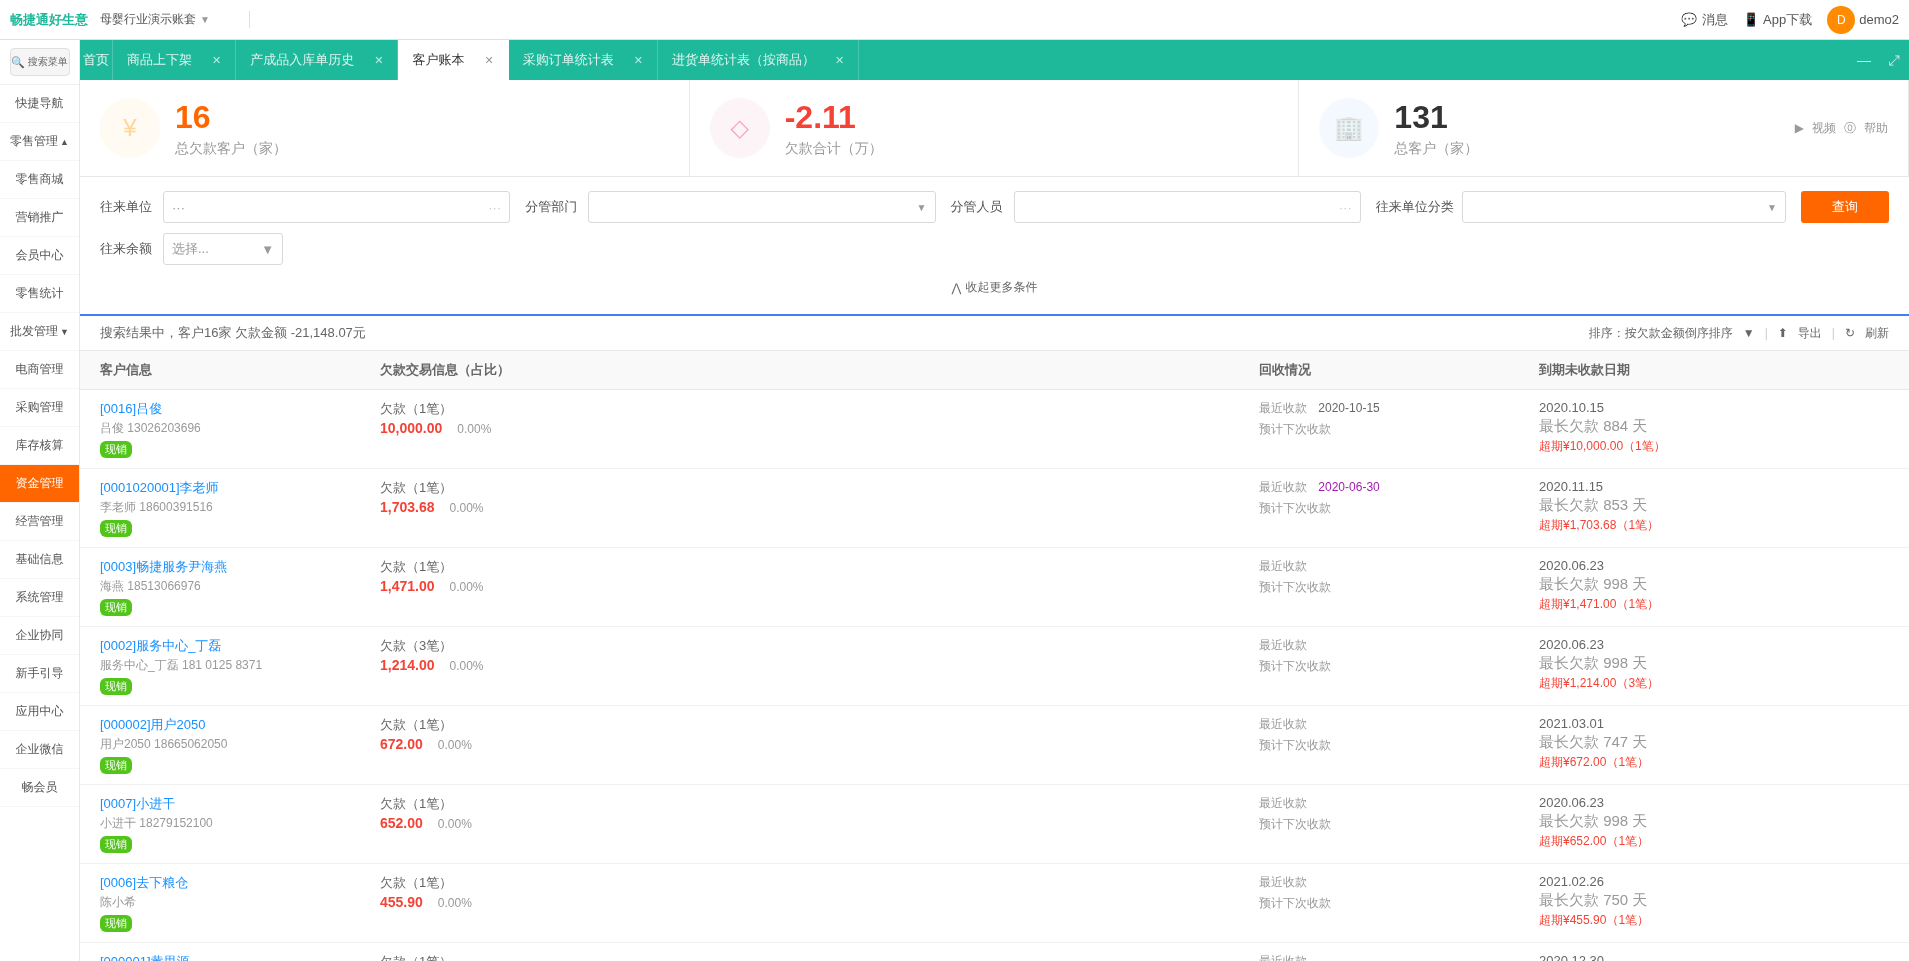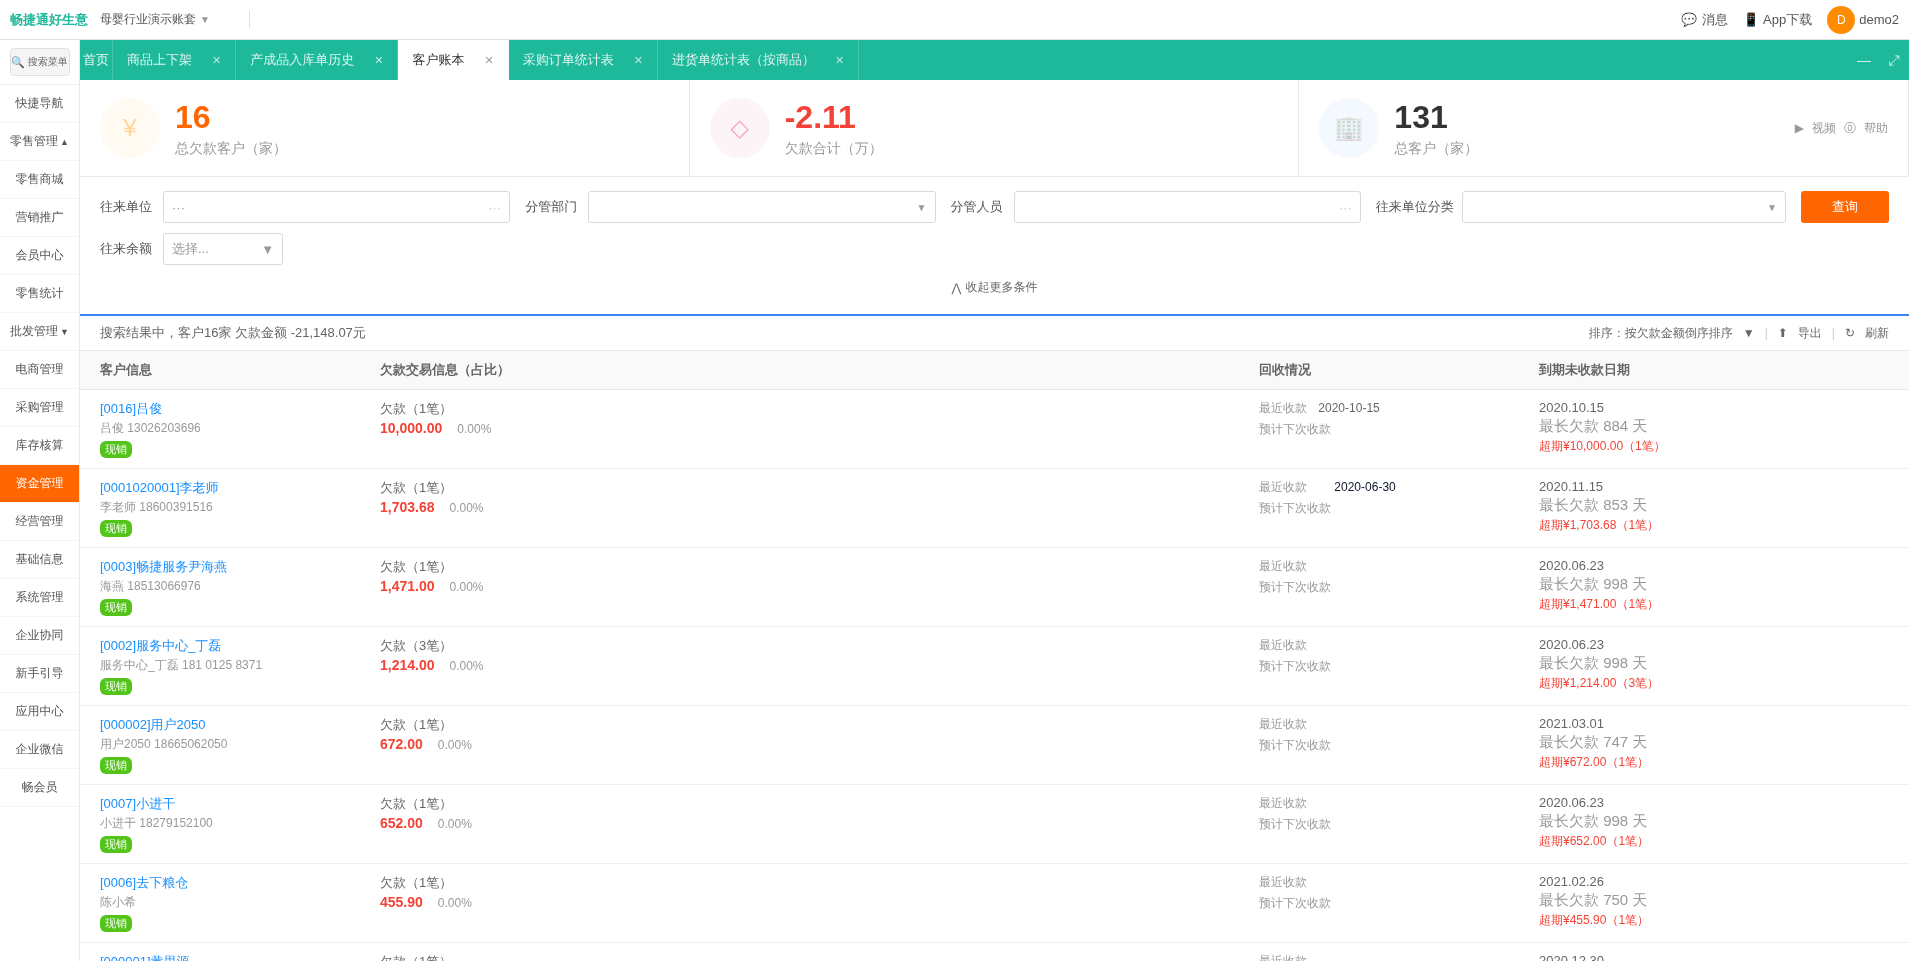--- a/index.html
+++ b/index.html
@@ -335,21 +335,21 @@
             <div class="debt-info col-debt">
               <div class="debt-count">欠款（1笔）</div>
               <div class="debt-row">
                 <div class="debt-amount">1,703.68</div>
                 <div class="debt-percent">0.00%</div>
               </div>
             </div>
             <div class="repay-info col-repay">
               <div class="repay-label">
                 <span>最近收款</span>
-                <span style="margin-left:24px;color:#0f172a;">2020-06-30</span>
+                <span style="margin-left:8px;color:#a21caf;">2020-06-30</span>
               </div>
               <div class="next-repay">预计下次收款</div>
             </div>
             <div class="due-info col-due">
               <div class="due-date">2020.11.15</div>
               <div class="overdue-text">最长欠款 853 天</div>
               <div class="overdue-link">超期¥1,703.68（1笔）</div>
             </div>
           </div>
 

